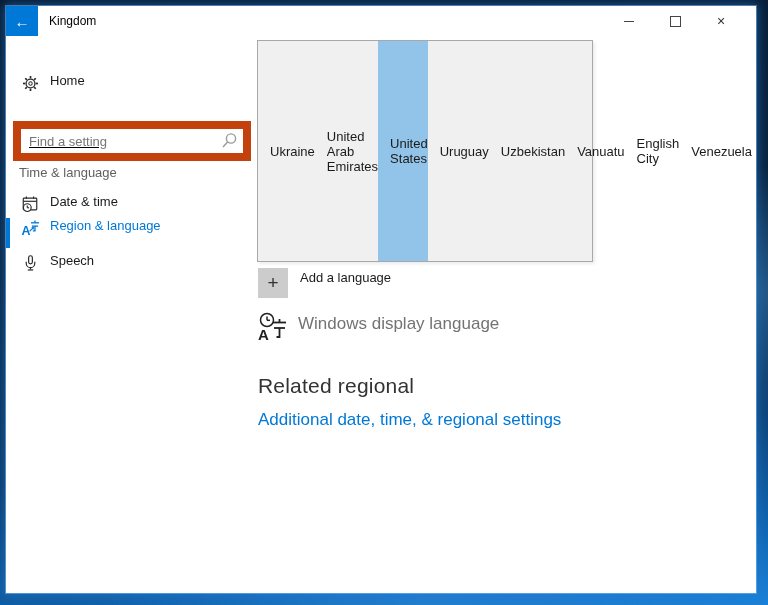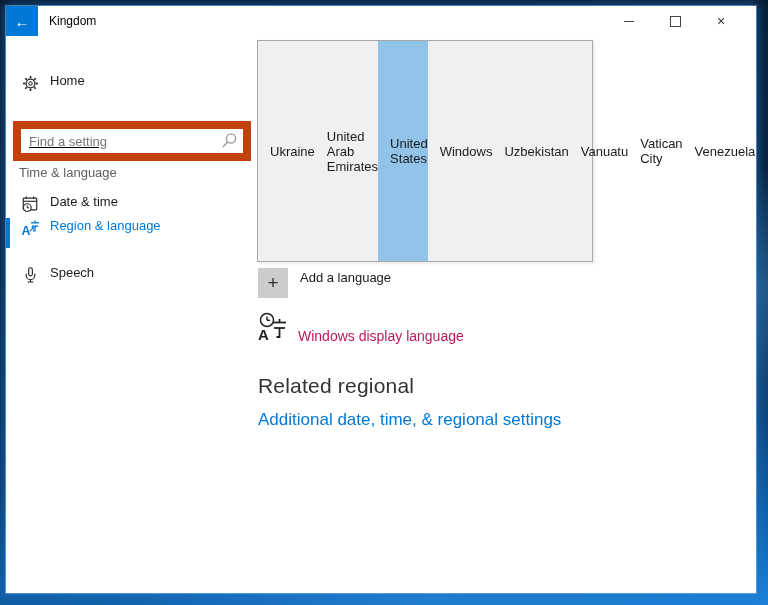--- a/index.html
+++ b/index.html
@@ -31,21 +31,21 @@
   .glyph-max{width:9px;height:9px;border:1px solid #444;display:block;}
   .glyph-close{font-size:14px;line-height:1;color:#333;}
   
   .sidebar{position:absolute;left:0;top:30px;width:250px;bottom:0;background:#fff;}
   .side-row{position:absolute;left:0;width:299px;height:30px;display:flex;align-items:flex-start;cursor:pointer;}
   .side-row .ic{width:20px;height:20px;margin-left:14px;display:flex;align-items:center;justify-content:center;}
   .side-row .lbl{margin-left:10px;font-size:13px;color:#1a1a1a;}
   .row-home{top:37px;height:28px;}
   .row-date{top:158px;}
   .row-region{top:182px;}
-  .row-speech{top:217px;margin-top:12px;}
+  .row-speech{top:217px;}
   .row-region .lbl{color:var(--accent,#0078d7);}
   .accent-bar{position:absolute;left:0;top:182px;width:4px;height:30px;background:var(--accent,#0078d7);}
   .search-box{
     position:absolute;left:7px;top:85px;width:222px;height:24px;background:#fff;
     border:8px solid #c2410c;display:flex;align-items:center;text-decoration:underline;
   }
   .search-box input{
     flex:1;border:none;outline:none;background:transparent;margin-left:6px;
     font-size:13px;color:#333;font-family:inherit;
   }
@@ -61,21 +61,21 @@
   .country{flex:1;display:flex;align-items:center;padding-left:12px;font-size:13px;color:#1b1b1b;cursor:pointer;}
   .country.selected{background:var(--selection,#92c3e9);}
   .add-lang{position:absolute;left:252px;top:262px;display:flex;align-items:center;cursor:pointer;}
   .plus-btn{width:30px;height:30px;background:#cccccc;display:flex;align-items:center;justify-content:center;
     font-size:19px;font-weight:300;color:#333;}
   .add-lang .lbl{margin-left:12px;font-size:13px;color:#1a1a1a;align-self:flex-start;margin-top:2px;}
   .lang-entry{position:absolute;left:252px;top:305px;display:flex;cursor:pointer;}
   .lang-ic{width:30px;height:32px;flex:0 0 auto;}
   .lang-texts{margin-left:10px;}
   .lang-title{font-size:13px;color:#111;}
-  .lang-sub{font-size:14px;color:#be185d;margin-top:17px;}
+  .lang-sub{font-size:17px;color:#737373;margin-top:3px;}
   .related-hdr{position:absolute;left:252px;top:368px;font-size:21px;font-weight:400;color:#333;letter-spacing:.2px;}
   .related-link{position:absolute;left:252px;top:404px;font-size:17px;color:var(--accent,#0078d7);cursor:pointer;}
   svg{display:block;}
 </style>
 </head>
 <body>
 
 <div class="window">
 
   <div class="titlebar">
@@ -182,24 +182,24 @@
         </svg>
       </span>
       <span class="lbl">Speech</span>
     </div>
   </div>
 
   <div class="country-list">
       <div class="country">Ukraine</div>
       <div class="country">United Arab Emirates</div>
       <div class="country selected">United States</div>
-      <div class="country">Windows</div>
+      <div class="country">Uruguay</div>
       <div class="country">Uzbekistan</div>
       <div class="country">Vanuatu</div>
-      <div class="country">Vatican City</div>
+      <div class="country">English City</div>
       <div class="country">Venezuela</div>
     </div>
 
   <div class="add-lang">
     <span class="plus-btn">+</span>
     <span class="lbl">Add a language</span>
   </div>
 
   <div class="lang-entry">
     <span class="lang-ic">

